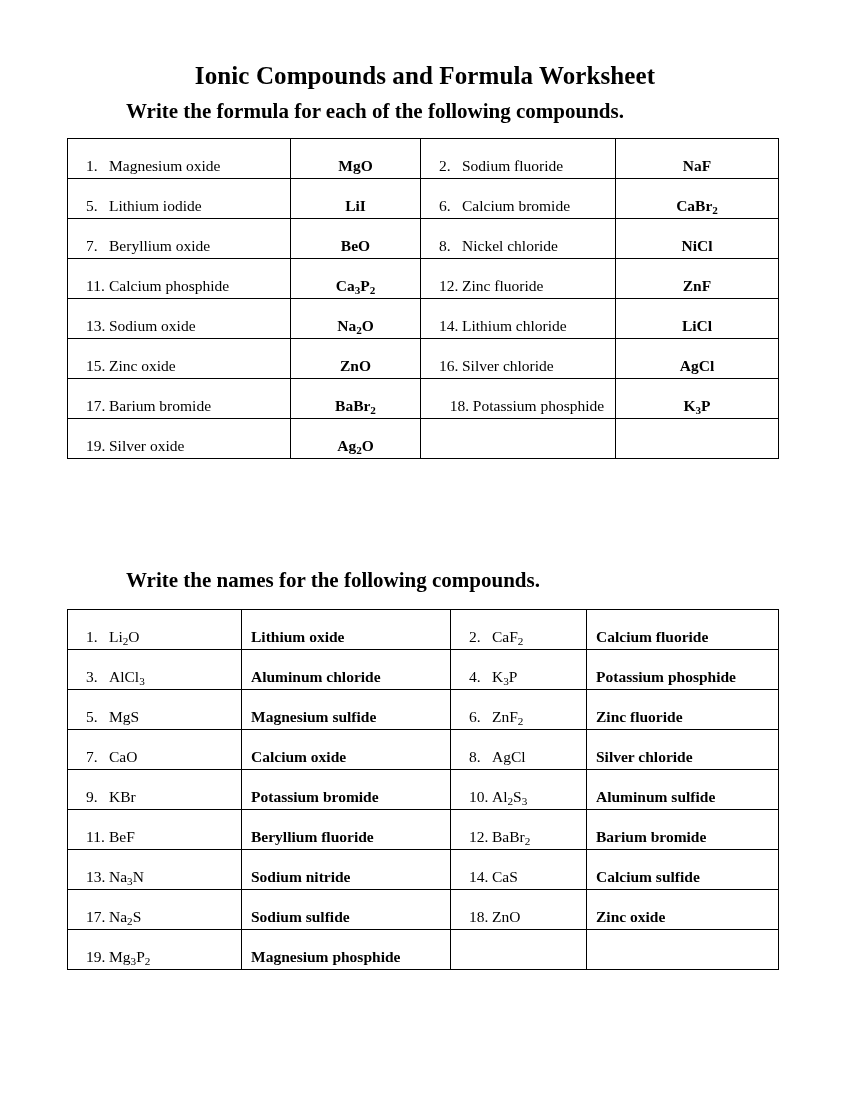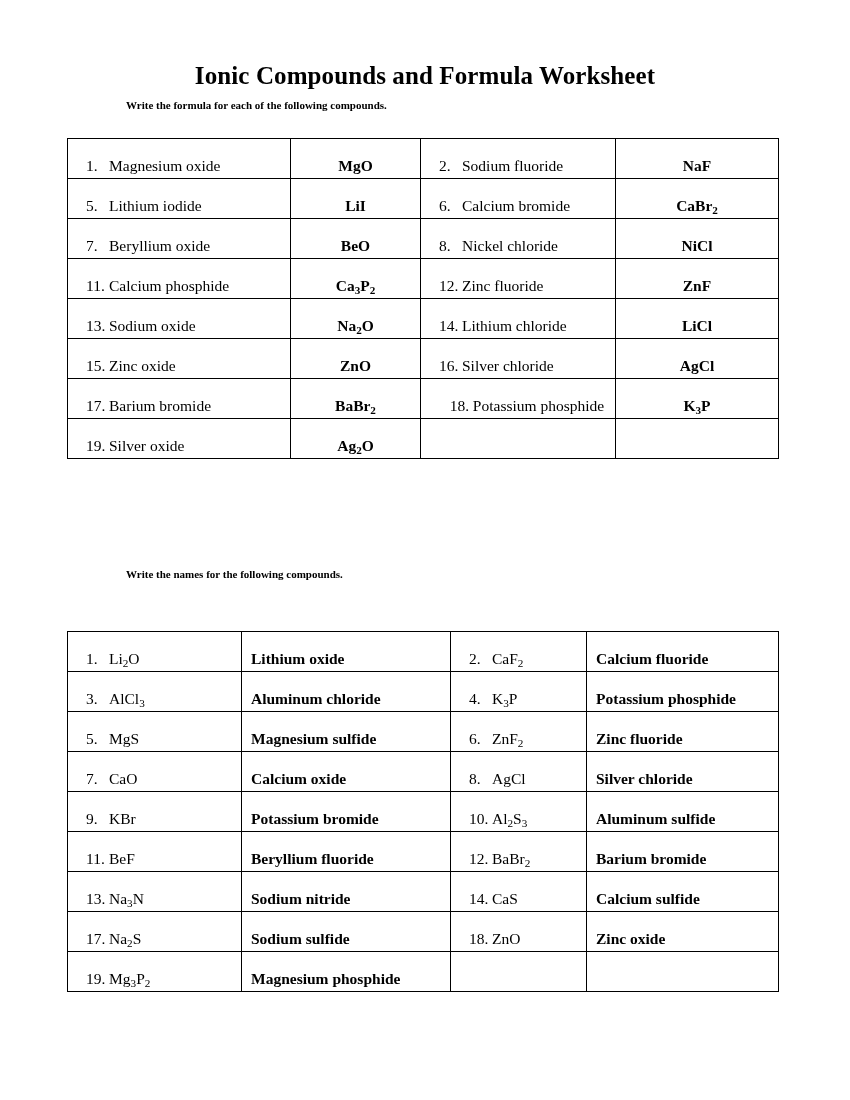--- a/index.html
+++ b/index.html
@@ -28,21 +28,21 @@
     top: 46px;
     width: 850px;
     text-align: center;
     font-size: 25px;
     font-weight: bold;
     letter-spacing: 0.1px;
     margin-top: 16px;
   }
   .section-heading {
     position: absolute;
-    font-size: 11px;
+    font-size: 21px;
     font-weight: bold;
   }
   #heading-1 { left: 126px; top: 99px; }
   #heading-2 { left: 126px; top: 568px; font-family: Liberation Serif, serif; }
 
   table.grid {
     position: absolute;
     border-collapse: collapse;
     table-layout: fixed;
     border-radius: 29px;
@@ -64,21 +64,20 @@
   .t1-c1 { width: 223px; }
   .t1-c2 { width: 130px; }
   .t1-c3 { width: 195px; }
   .t1-c4 { width: 163px; }
 
   
   #table-names {
     left: 67px;
     top: 609px;
     width: 711px;
-    margin-top: 22px;
   }
   #table-names td { height: 36px; }
   .t2-c1 { width: 174px; }
   .t2-c2 { width: 209px; }
   .t2-c3 { width: 136px; }
   .t2-c4 { width: 192px; }
 
   
   .numbered {
     display: block;

